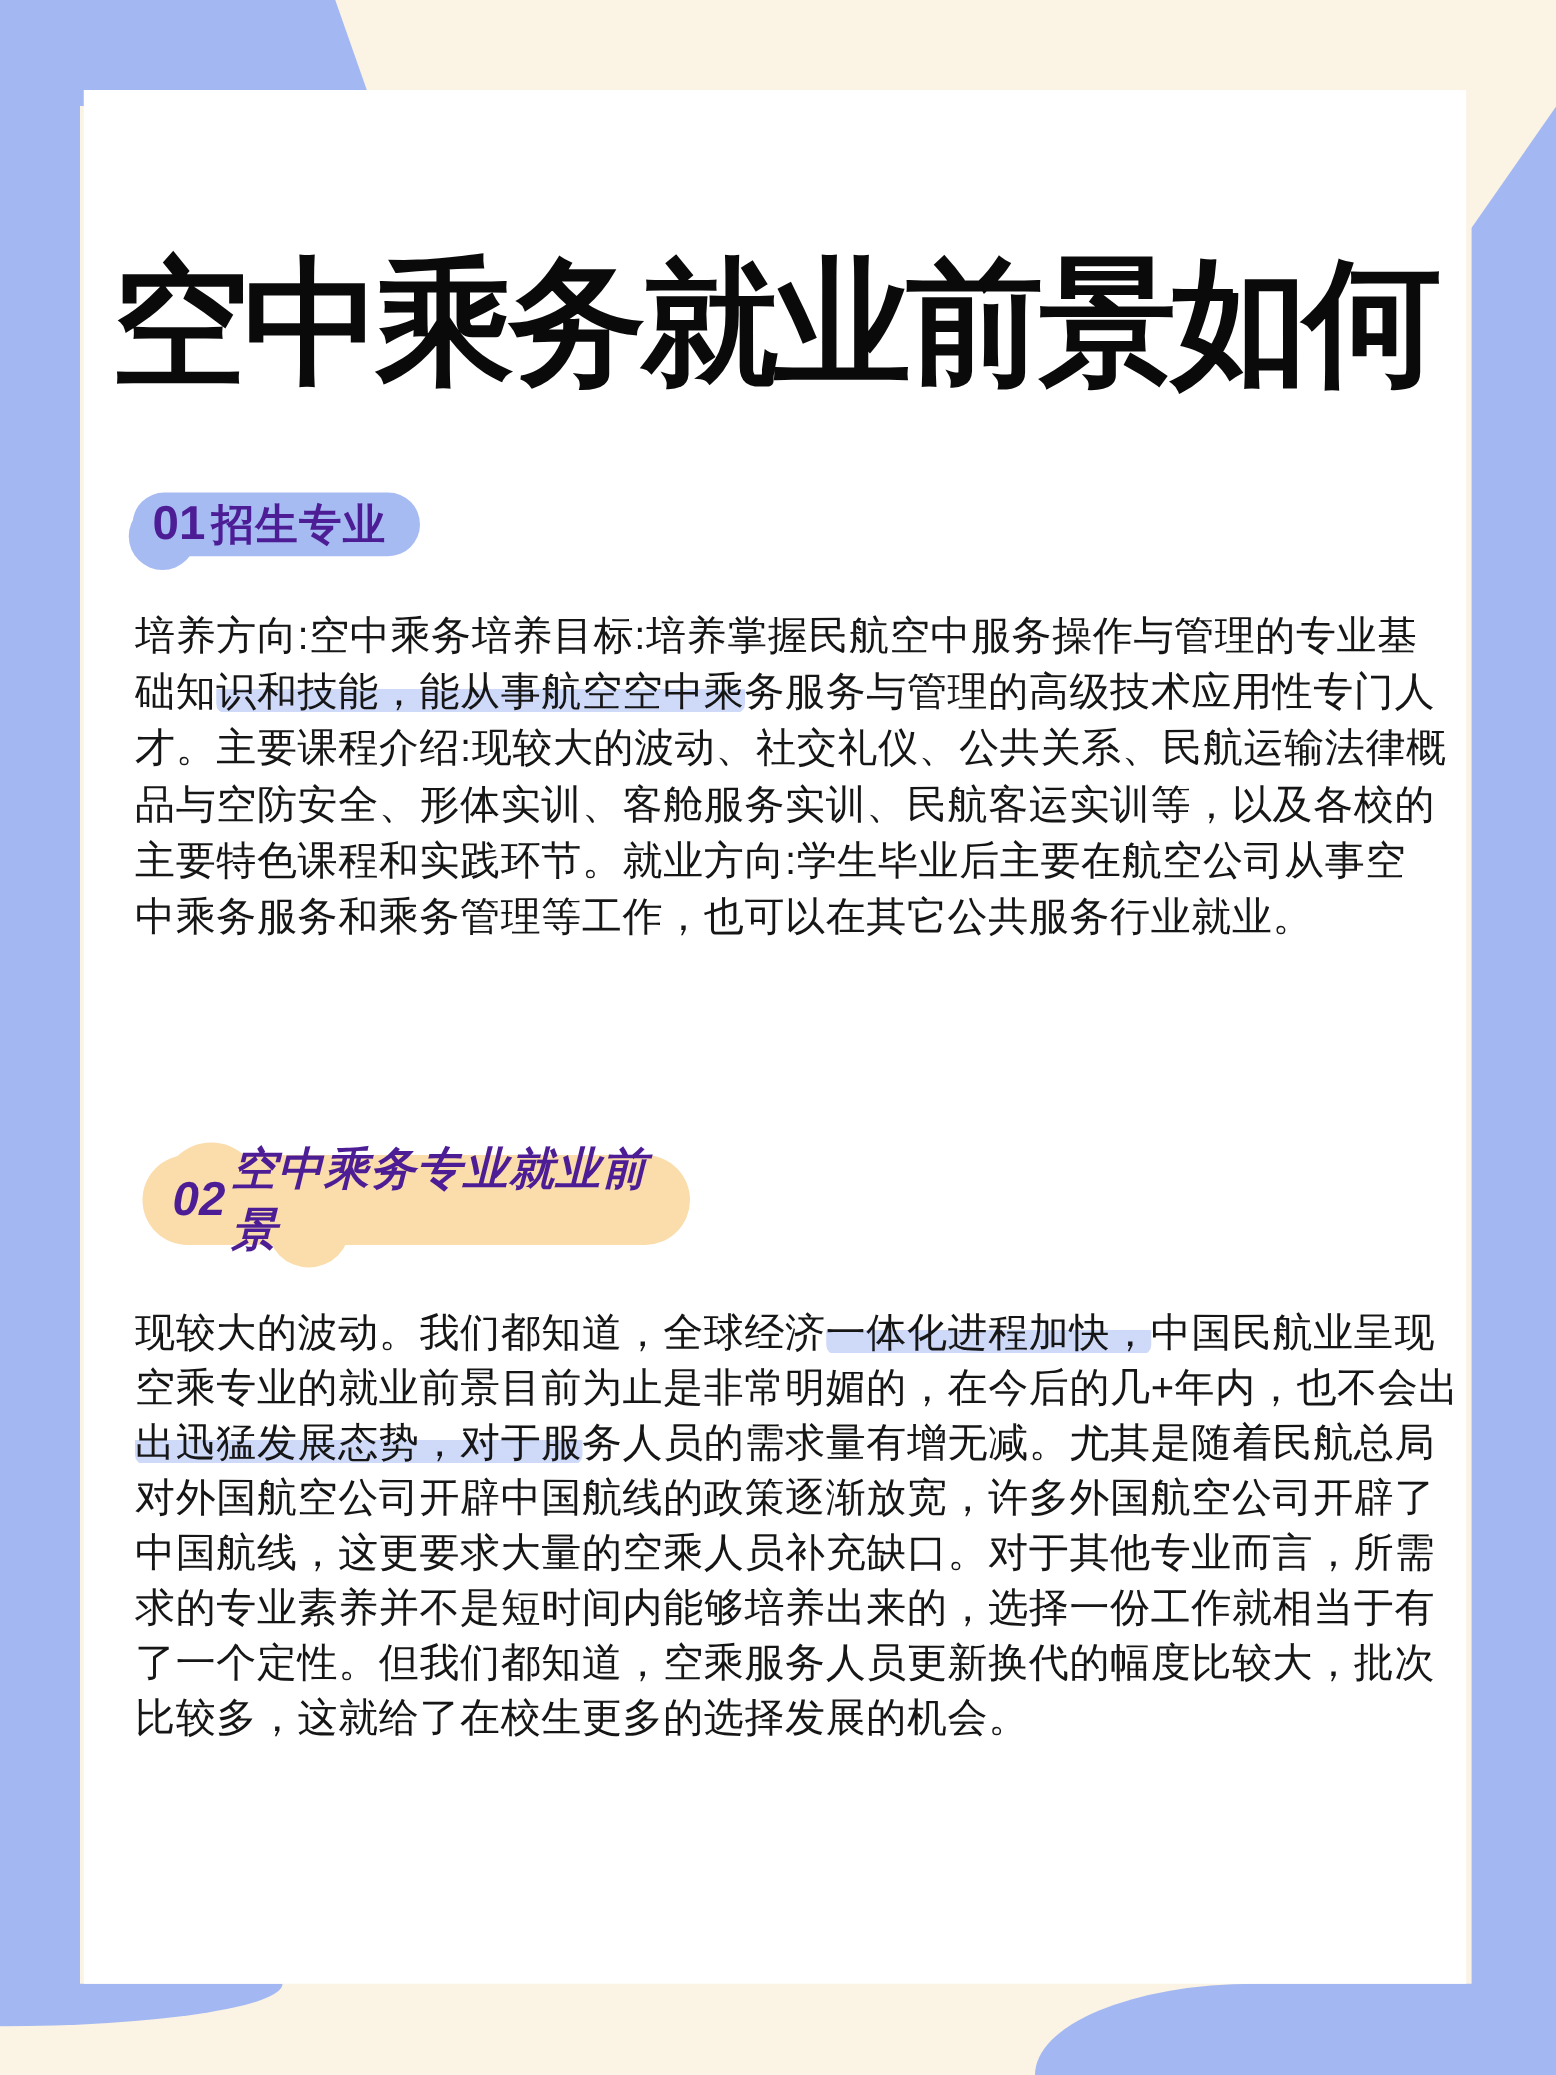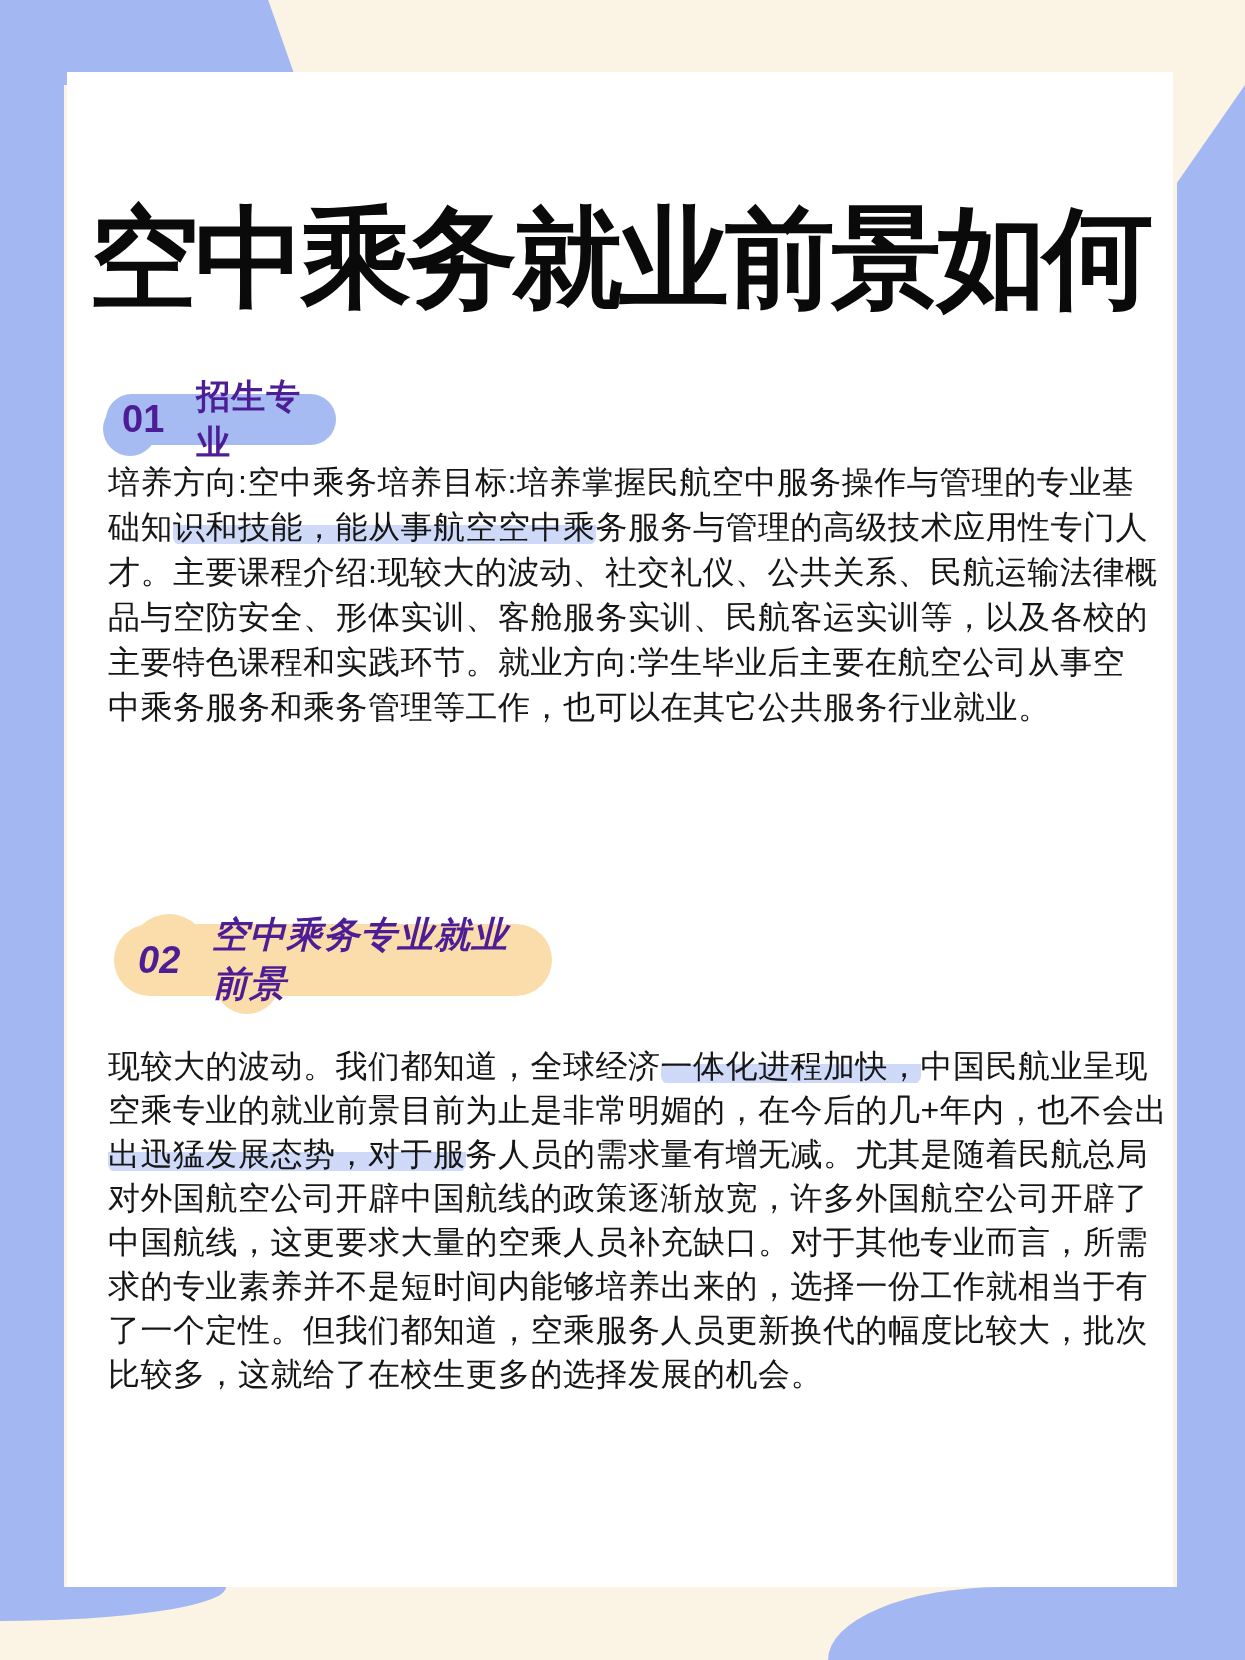--- a/index.html
+++ b/index.html
@@ -47,21 +47,21 @@
   }
   
   .pill{
     position:absolute;
     display:flex;align-items:center;
     box-sizing:border-box;
     color:#4c1d95;font-weight:bold;
     z-index:1;
   }
   .pill .num{position:relative;z-index:2;font-size:38px;letter-spacing:0;}
-  .pill .lbl{position:relative;z-index:2;margin-left:32px;letter-spacing:1px;}
+  .pill .lbl{position:relative;z-index:2;margin-left:5px;letter-spacing:1px;}
   .pill-1{
     left:39px;top:322px;width:230px;height:51px;
     background:#a7bbf3;border-radius:26px;
     padding:0 22px 0 16px;font-size:34px;
   }
   .pill-1 .lbl{font-size:34px;}
   .pill-1::before{ 
     content:"";position:absolute;left:-3px;top:8px;width:54px;height:54px;
     border-radius:50%;background:#a7bbf3;z-index:0;
   }
@@ -78,21 +78,21 @@
   .pill-2::after{ 
     content:"";position:absolute;left:100px;top:24px;width:66px;height:66px;
     border-radius:50%;background:#fbdcab;z-index:0;
   }
   
   .para{
     position:absolute;left:41px;width:1040px;
     font-size:32px;color:#161616;font-weight:500;
     letter-spacing:0.5px;
   }
-  .para-1{top:388px;line-height:45px;}
+  .para-1{top:414px;line-height:45px;}
   .para-2{top:972px;line-height:44px;}
   .para .line{white-space:nowrap;}
   .hl{
     background:linear-gradient(180deg,
       rgba(0,0,0,0) 45%,
       rgba(167,187,244,0.55) 45%,
       rgba(167,187,244,0.55) 96%,
       rgba(0,0,0,0) 96%);
     border-radius:8px;
     text-align:right;

